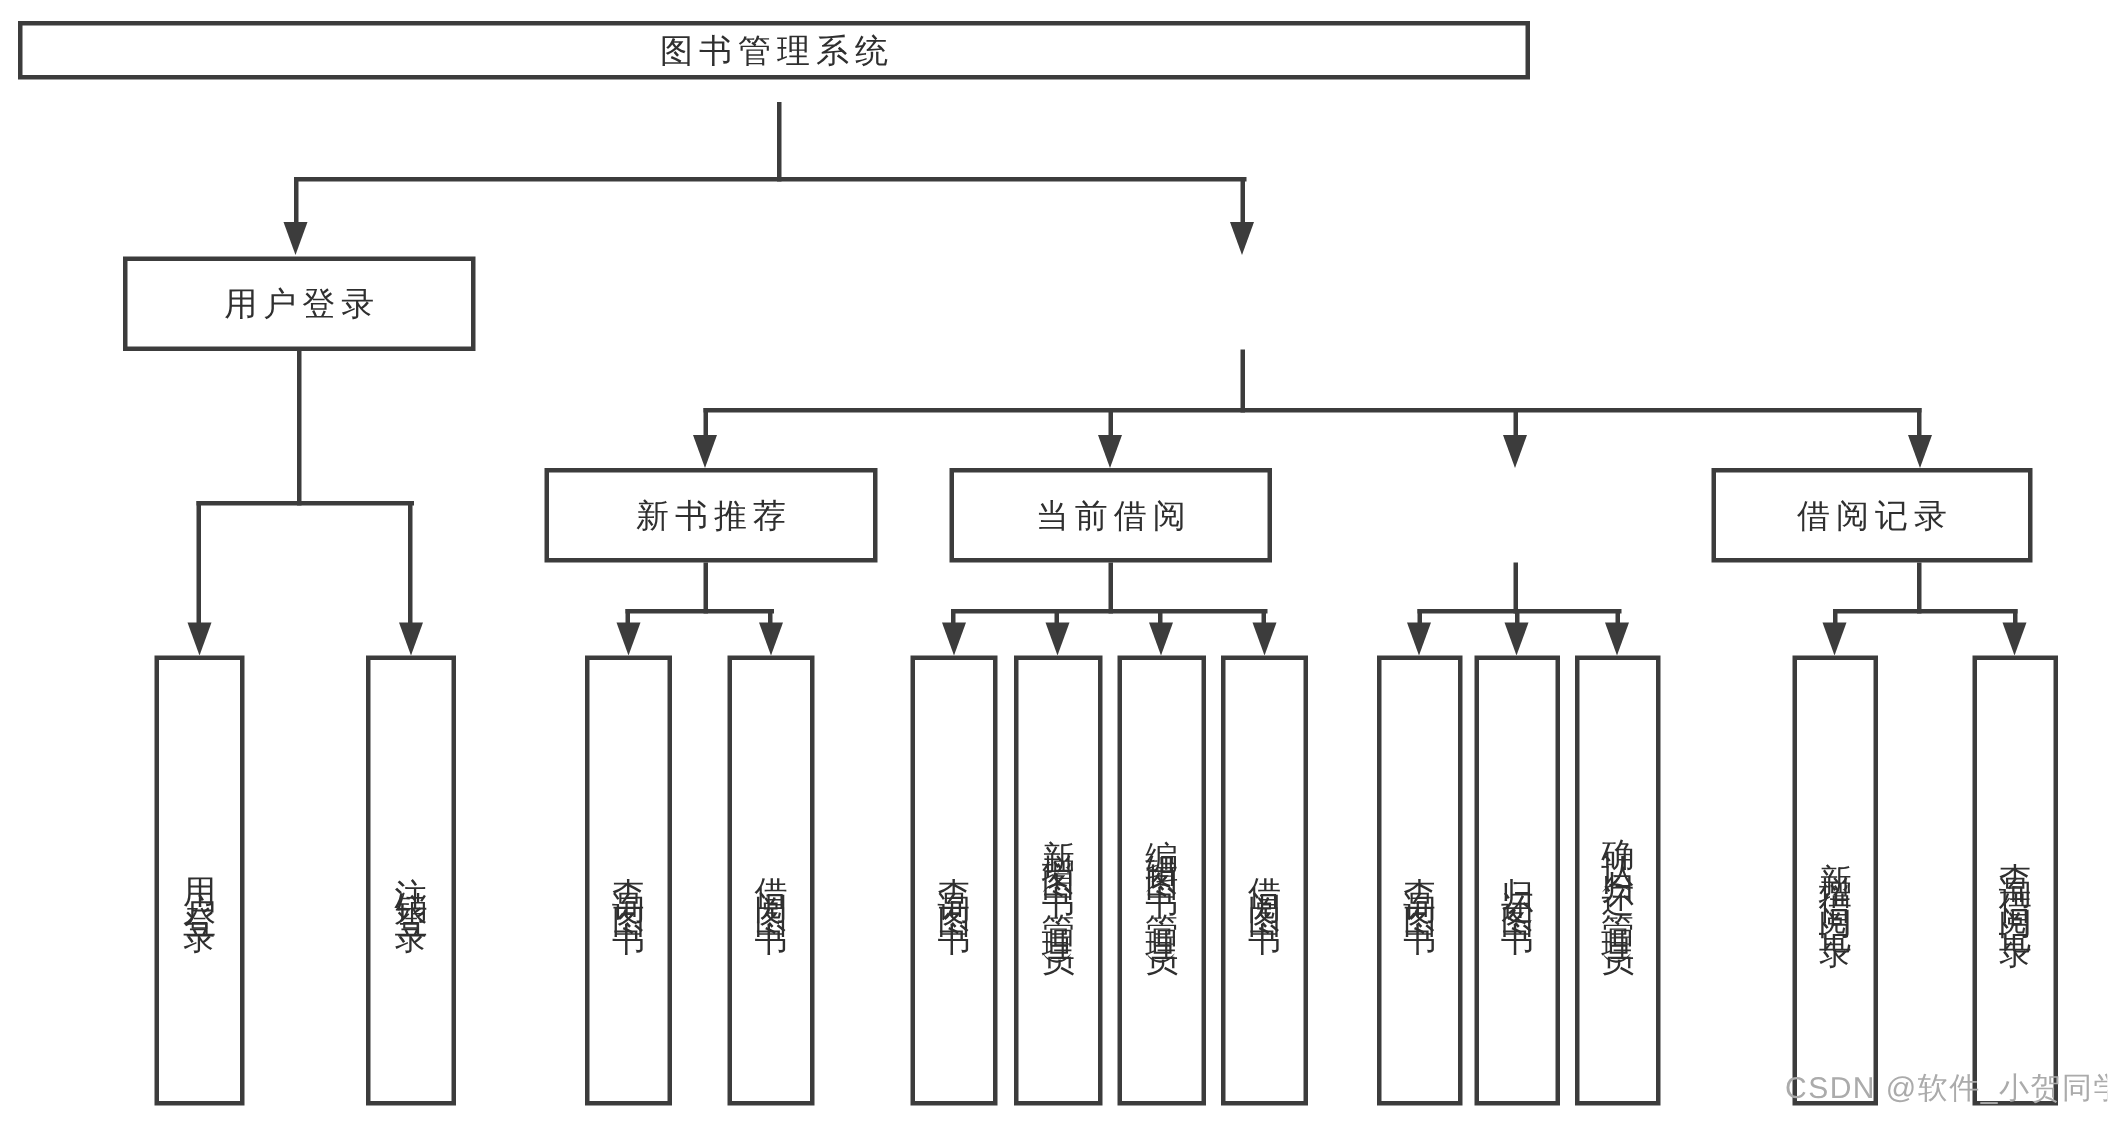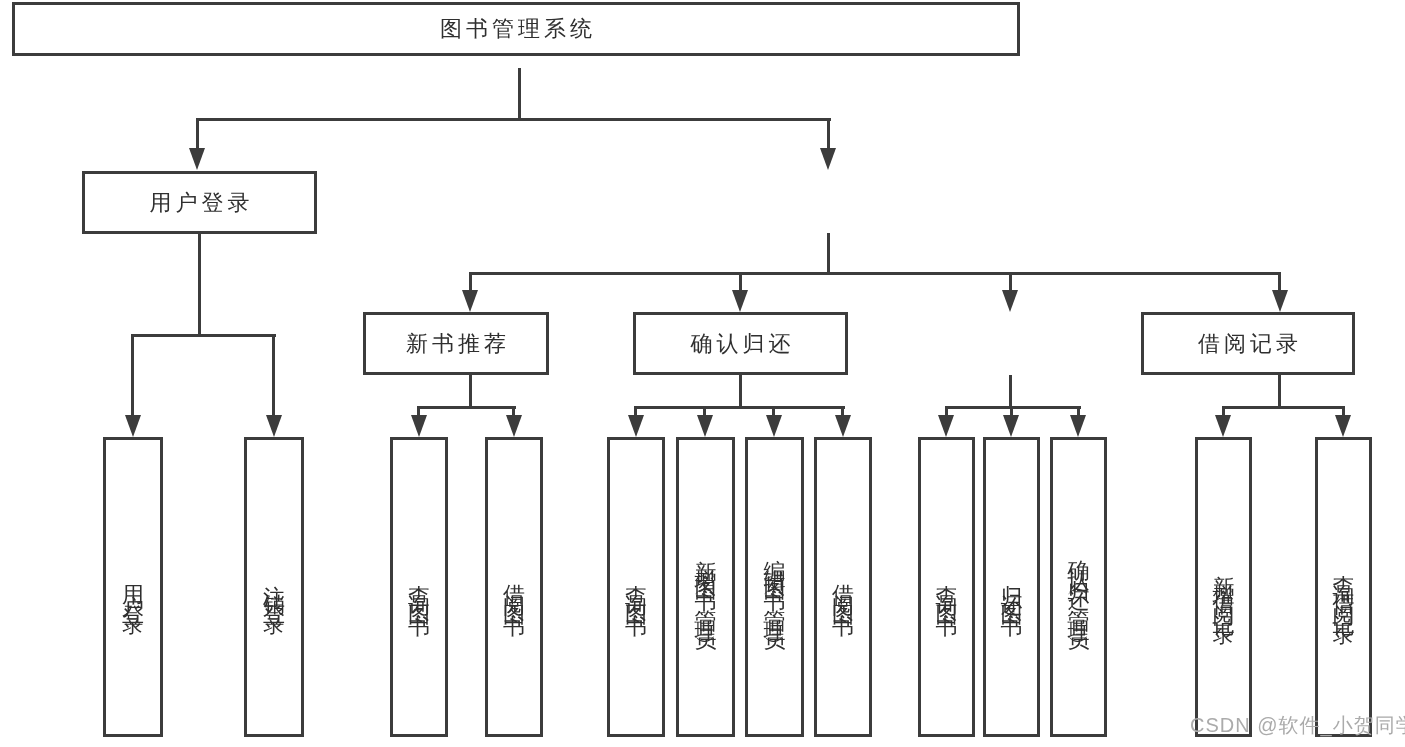--- a/index.html
+++ b/index.html
@@ -57,21 +57,21 @@
     letter-spacing:1px;
     color:var(--watermark);
     white-space:nowrap;
   }
 </style>
 </head>
 <body>
 
 <div class="canvas">
 
-  <div class="box hbox" style="left:12px;top:2px;width:1008px;height:54px">
+  <div class="box hbox" style="left:12px;top:14px;width:1008px;height:39px">
     <span>图书管理系统</span>
   </div>
 
   <div class="v" style="left:518px;top:68px;height:53px"></div>
   <div class="h" style="left:196px;top:118px;width:635px"></div>
   <div class="v" style="left:196px;top:118px;height:33px"></div>
   <div class="arr" style="left:189px;top:148px"></div>
   <div class="v" style="left:827px;top:118px;height:33px"></div>
   <div class="arr" style="left:820px;top:148px"></div>
 
@@ -90,25 +90,25 @@
   <div class="h" style="left:469px;top:272px;width:812px"></div>
   <div class="v" style="left:469px;top:272px;height:20px"></div>
   <div class="arr" style="left:462px;top:290px"></div>
   <div class="v" style="left:739px;top:272px;height:20px"></div>
   <div class="arr" style="left:732px;top:290px"></div>
   <div class="v" style="left:1009px;top:272px;height:20px"></div>
   <div class="arr" style="left:1002px;top:290px"></div>
   <div class="v" style="left:1278px;top:272px;height:20px"></div>
   <div class="arr" style="left:1272px;top:290px"></div>
 
-  <div class="box hbox" style="left:363px;top:312px;width:186px;height:63px">
+  <div class="box hbox" style="left:363px;top:312px;width:222px;height:63px">
     <span>新书推荐</span>
   </div>
   <div class="box hbox" style="left:633px;top:312px;width:215px;height:63px">
-    <span>确认归还</span>
+    <span>当前借阅</span>
   </div>
   <div class="box hbox" style="left:1141px;top:312px;width:214px;height:63px">
     <span>借阅记录</span>
   </div>
 
   <div class="v" style="left:469px;top:375px;height:34px"></div>
   <div class="h" style="left:417px;top:406px;width:99px"></div>
   <div class="v" style="left:417px;top:406px;height:13px"></div>
   <div class="arr" style="left:411px;top:415px"></div>
   <div class="v" style="left:512px;top:406px;height:13px"></div>

